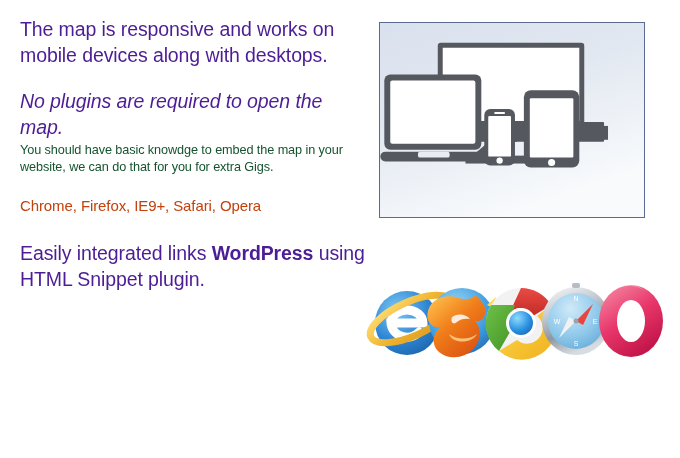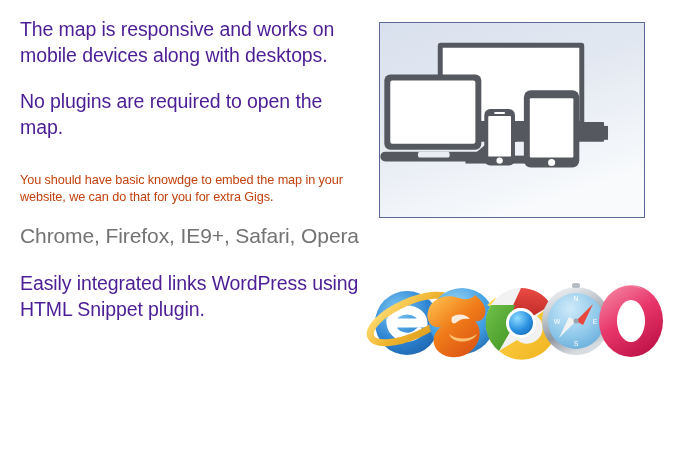--- a/index.html
+++ b/index.html
@@ -30,42 +30,42 @@
     line-height: 26px;
     letter-spacing: -0.1px;
     margin: 0 0 18px 0;
     font-weight: 400;
   }
   .para:last-child { margin-bottom: 0; }
 
   .para.tight { margin-bottom: 2px; }
 
   .subnote {
-    color: #c2410c;
+    color: #14532d;
     font-size: 12.7px;
     line-height: 16.5px;
     letter-spacing: -0.1px;
     margin: 1px 0 20px 0;
     font-weight: 400;
   }
 
   .sublist {
-    color: #737373;
-    font-size: 21px;
+    color: #c2410c;
+    font-size: 15px;
     line-height: 21px;
     letter-spacing: -0.1px;
     margin: 0 0 24px 0;
     font-weight: 400;
   }
 
-  .bold { font-weight: 400; }
+  .bold { font-weight: 700; }
 
   
   #p-responsive { margin-bottom: 20px; }
-  #p-plugins    { margin-bottom: 32px; }
+  #p-plugins    { margin-bottom: 2px; font-style: italic; }
   #p-nodev      { margin-bottom: 0px; }
   #p-browsers   { margin-bottom: 0px; }
   #p-wordpress  { margin-top: 0px; }
 
   
   #devices-panel {
     position: absolute;
     left: 379px;
     top: 22px;
     width: 266px;

